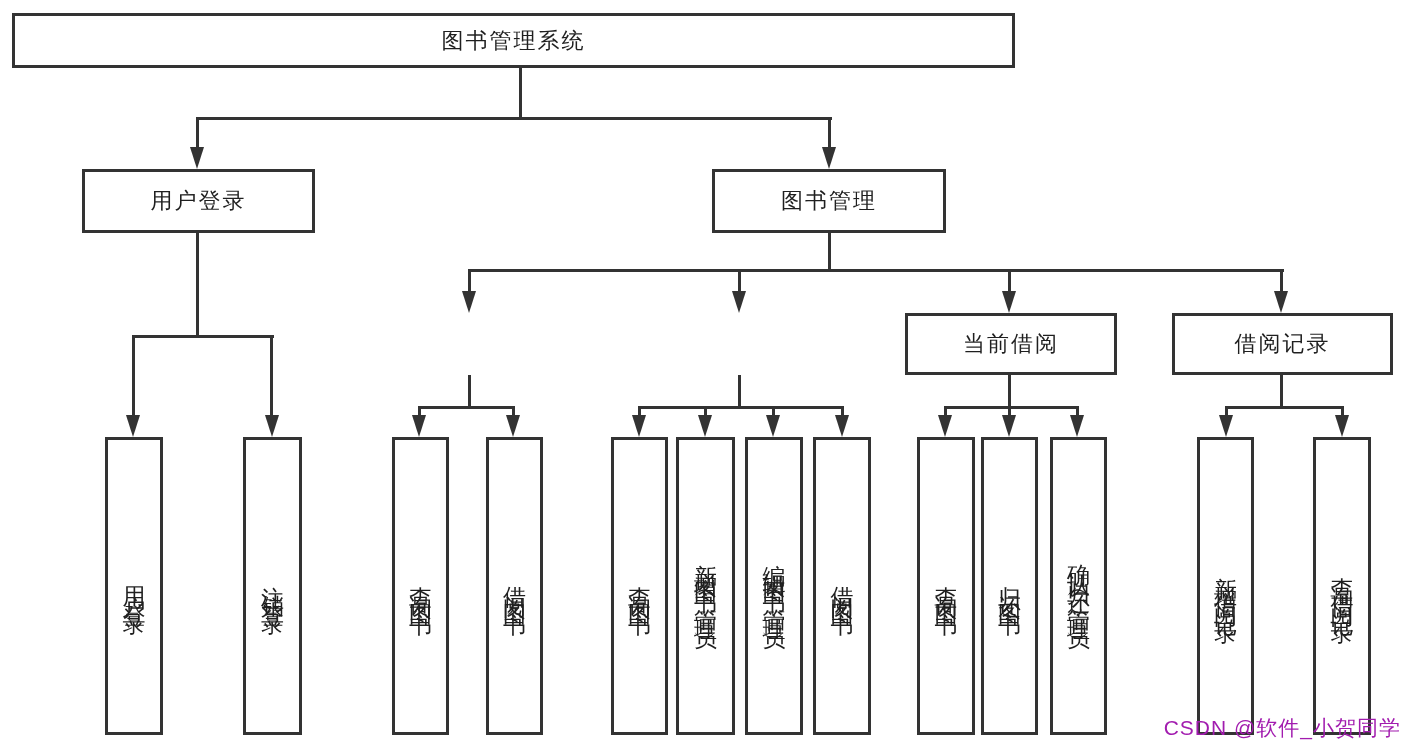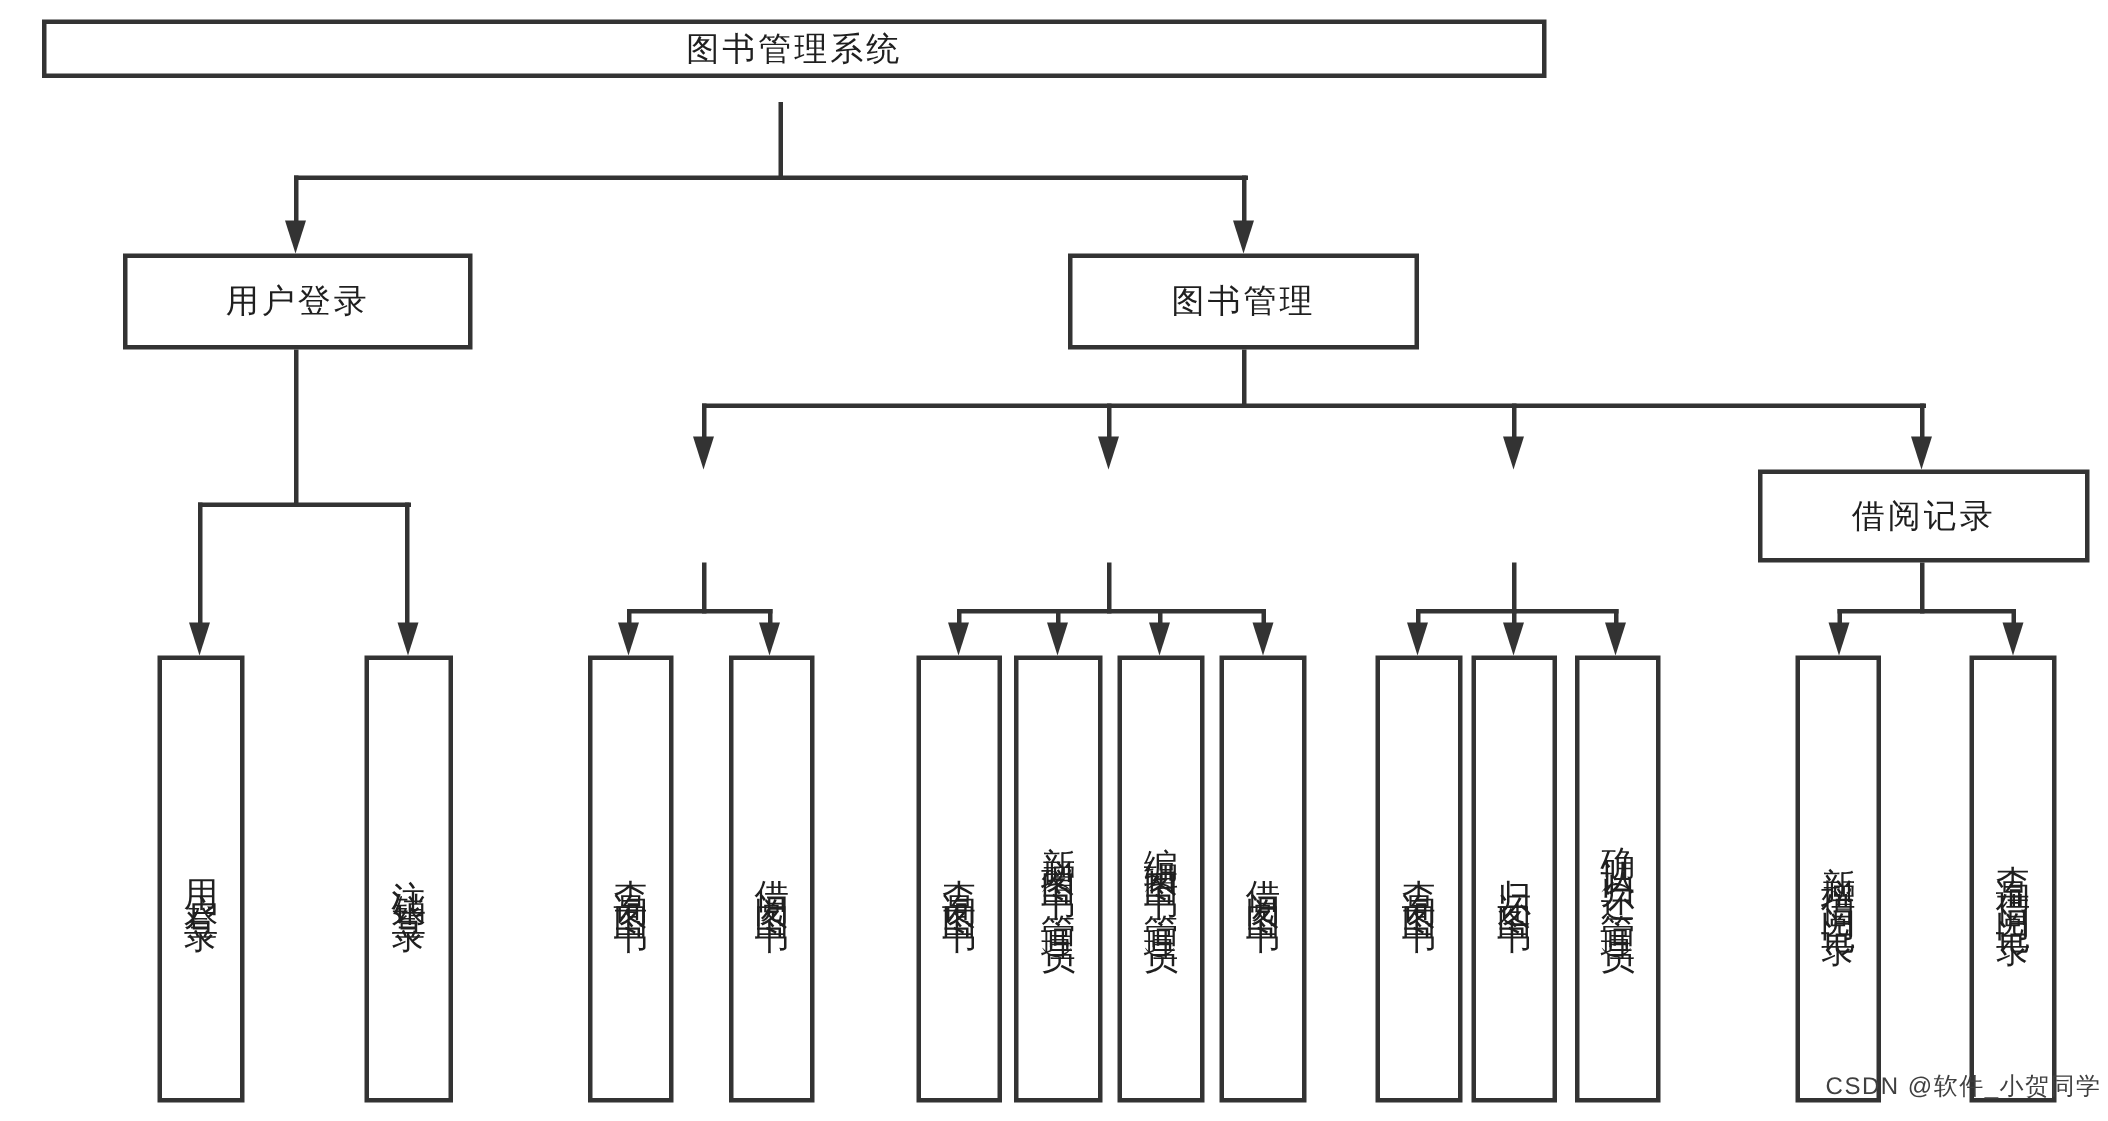--- a/index.html
+++ b/index.html
@@ -39,45 +39,48 @@
   .ahead {
     position: absolute;
     width: 0;
     height: 0;
     border-left: 7px solid transparent;
     border-right: 7px solid transparent;
     border-top: 22px solid #333333;
   }
   .watermark {
     position: absolute;
-    color: #404040;
-    font-size: 16px;
+    color: #a21caf;
+    font-size: 21px;
     letter-spacing: 1px;
     white-space: nowrap;
   }
 </style>
 </head>
 <body>
 
 <div id="stage">
 
-  <div class="node h" style="left:28px; top:13px; width:1003px; height:39px;">
+  <div class="node h" style="left:12px; top:13px; width:1003px; height:55px;">
     <span class="lbl">图书管理系统</span>
   </div>
 
   <div class="node h" style="left:82px; top:169px; width:233px; height:64px;">
     <span class="lbl">用户登录</span>
   </div>
 
   <div class="node h" style="left:712px; top:169px; width:234px; height:64px;">
     <span class="lbl">图书管理</span>
   </div>
 
 
 
+  <div class="node h" style="left:905px; top:313px; width:212px; height:62px;">
+    <span class="lbl">当前借阅</span>
+  </div>
 
   <div class="node h" style="left:1172px; top:313px; width:221px; height:62px;">
     <span class="lbl">借阅记录</span>
   </div>
 
   <div class="node v" style="left:105px; top:437px; width:58px; height:298px;">
     <span class="lbl">用户登录</span>
   </div>
   <div class="node v" style="left:243px; top:437px; width:59px; height:298px;">
     <span class="lbl">注销登录</span>

